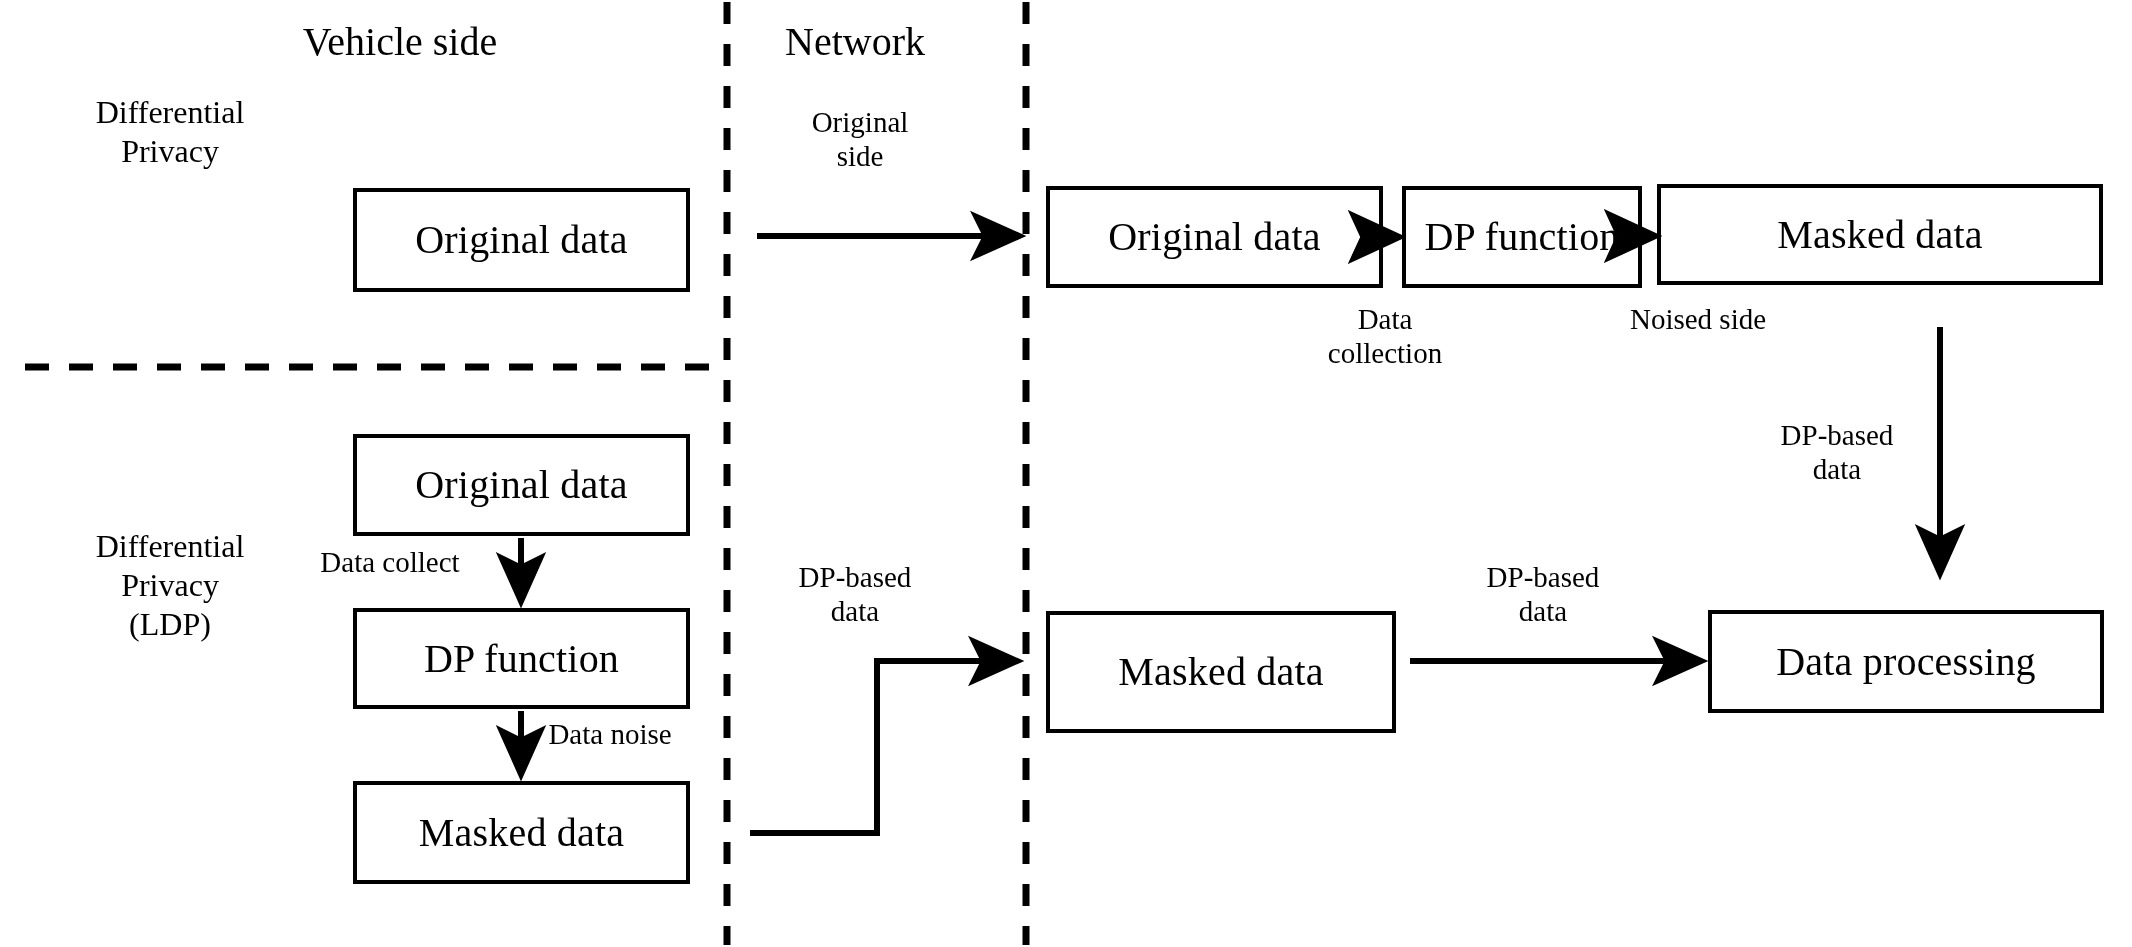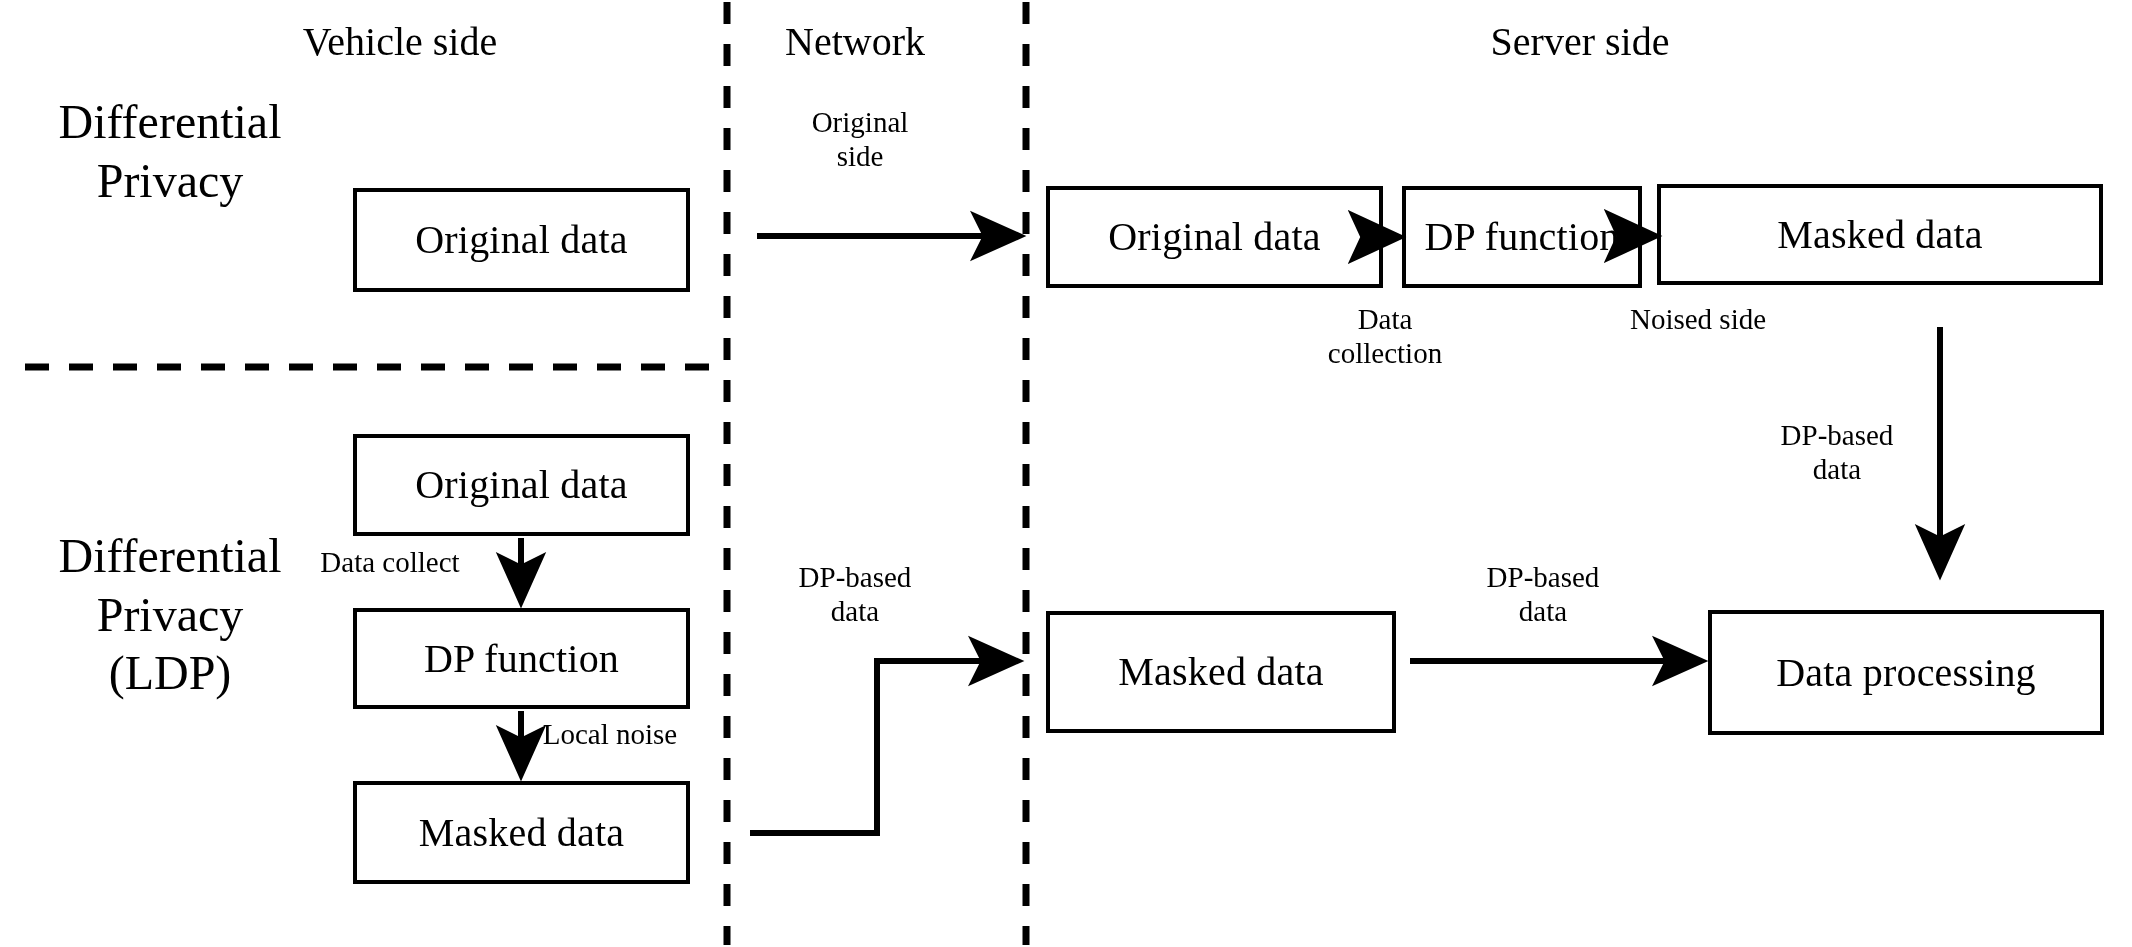--- a/index.html
+++ b/index.html
@@ -30,21 +30,21 @@
     letter-spacing: 0.2px;
   }
   .hdr {
     position: absolute;
     font-size: 40px;
     text-align: center;
     white-space: nowrap;
   }
   .rowlabel {
     position: absolute;
-    font-size: 48px;
+    font-size: 32px;
     text-align: center;
     line-height: 1.22;
   }
   .edge-label {
     position: absolute;
     font-size: 29px;
     text-align: center;
     line-height: 1.18;
     white-space: pre-line;
   }
@@ -57,21 +57,20 @@
     pointer-events: none;
   }
 </style>
 </head>
 <body>
 
 <div id="canvas">
 
   <div class="hdr" style="left:290px; top:18px; width:220px;">Vehicle side</div>
   <div class="hdr" style="left:765px; top:18px; width:180px;">Network</div>
-  <div class="hdr" style="left:1465px; top:18px; width:230px;">Server side</div>
 
   <div class="rowlabel" style="left:10px; top:93px; width:320px;">
     <div>Differential</div>
     <div>Privacy</div>
   </div>
 
   <div class="rowlabel" style="left:10px; top:527px; width:320px;">
     <div>Differential</div>
     <div>Privacy</div>
     <div>(LDP)</div>
@@ -86,36 +85,36 @@
   <div class="box" style="left:1657px; top:184px; width:446px; height:101px;">Masked data</div>
 
   <div class="box" style="left:353px; top:434px; width:337px; height:102px;">Original data</div>
 
   <div class="box" style="left:353px; top:608px; width:337px; height:101px;">DP function</div>
 
   <div class="box" style="left:353px; top:781px; width:337px; height:103px;">Masked data</div>
 
   <div class="box" style="left:1046px; top:611px; width:350px; height:122px;">Masked data</div>
 
-  <div class="box" style="left:1708px; top:610px; width:396px; height:125px;">Data processing</div>
+  <div class="box" style="left:1708px; top:610px; width:396px; height:103px;">Data processing</div>
 
   <div class="edge-label" style="left:760px; top:105px; width:200px;">Original
 side</div>
 
   <div class="edge-label" style="left:1290px; top:302px; width:190px;">Data
 collection</div>
 
   <div class="edge-label" style="left:1578px; top:302px; width:240px;">Noised side</div>
 
   <div class="edge-label" style="left:1742px; top:418px; width:190px;">DP-based
 data</div>
 
   <div class="edge-label" style="left:290px; top:545px; width:200px;">Data collect</div>
 
-  <div class="edge-label" style="left:510px; top:717px; width:200px;">Local noise</div>
+  <div class="edge-label" style="left:510px; top:717px; width:200px;">Data noise</div>
 
   <div class="edge-label" style="left:760px; top:560px; width:190px;">DP-based
 data</div>
 
   <div class="edge-label" style="left:1448px; top:560px; width:190px;">DP-based
 data</div>
 
   <svg class="overlay" viewBox="0 0 2132 947" xmlns="http://www.w3.org/2000/svg">
     <defs>
       <marker id="ah" markerWidth="9" markerHeight="9" refX="7.2" refY="4.5" orient="auto" markerUnits="strokeWidth">

